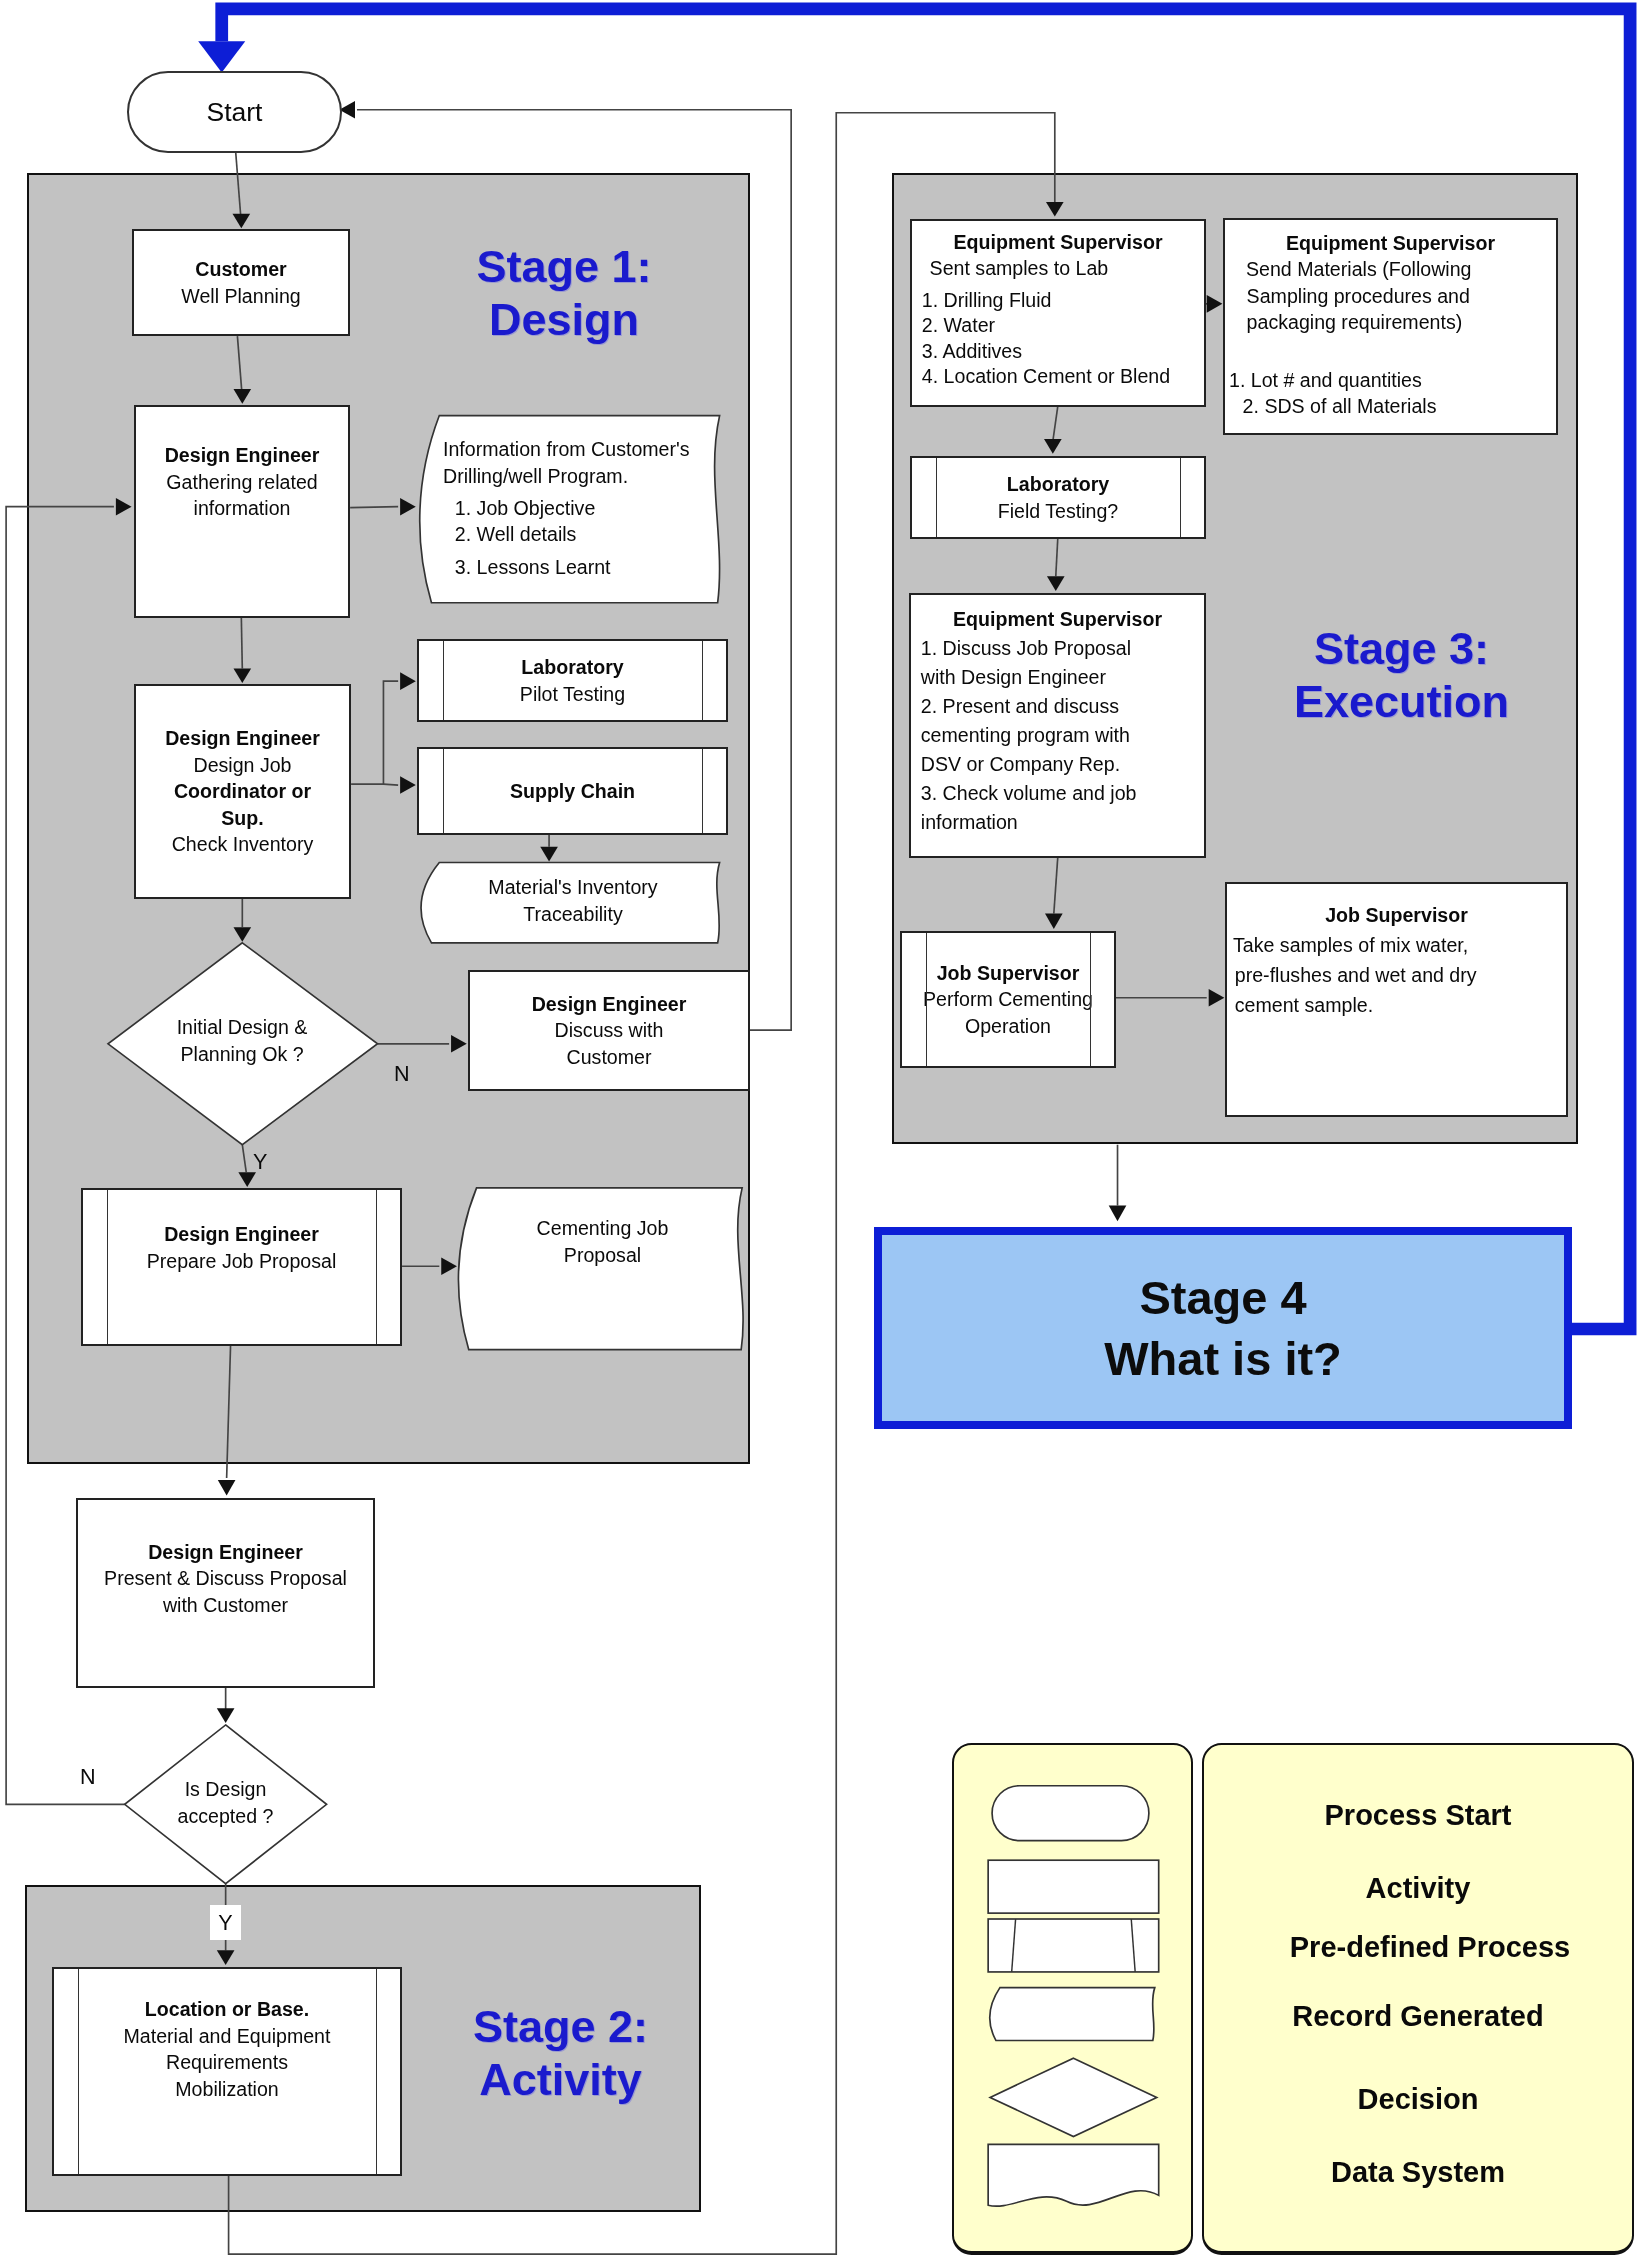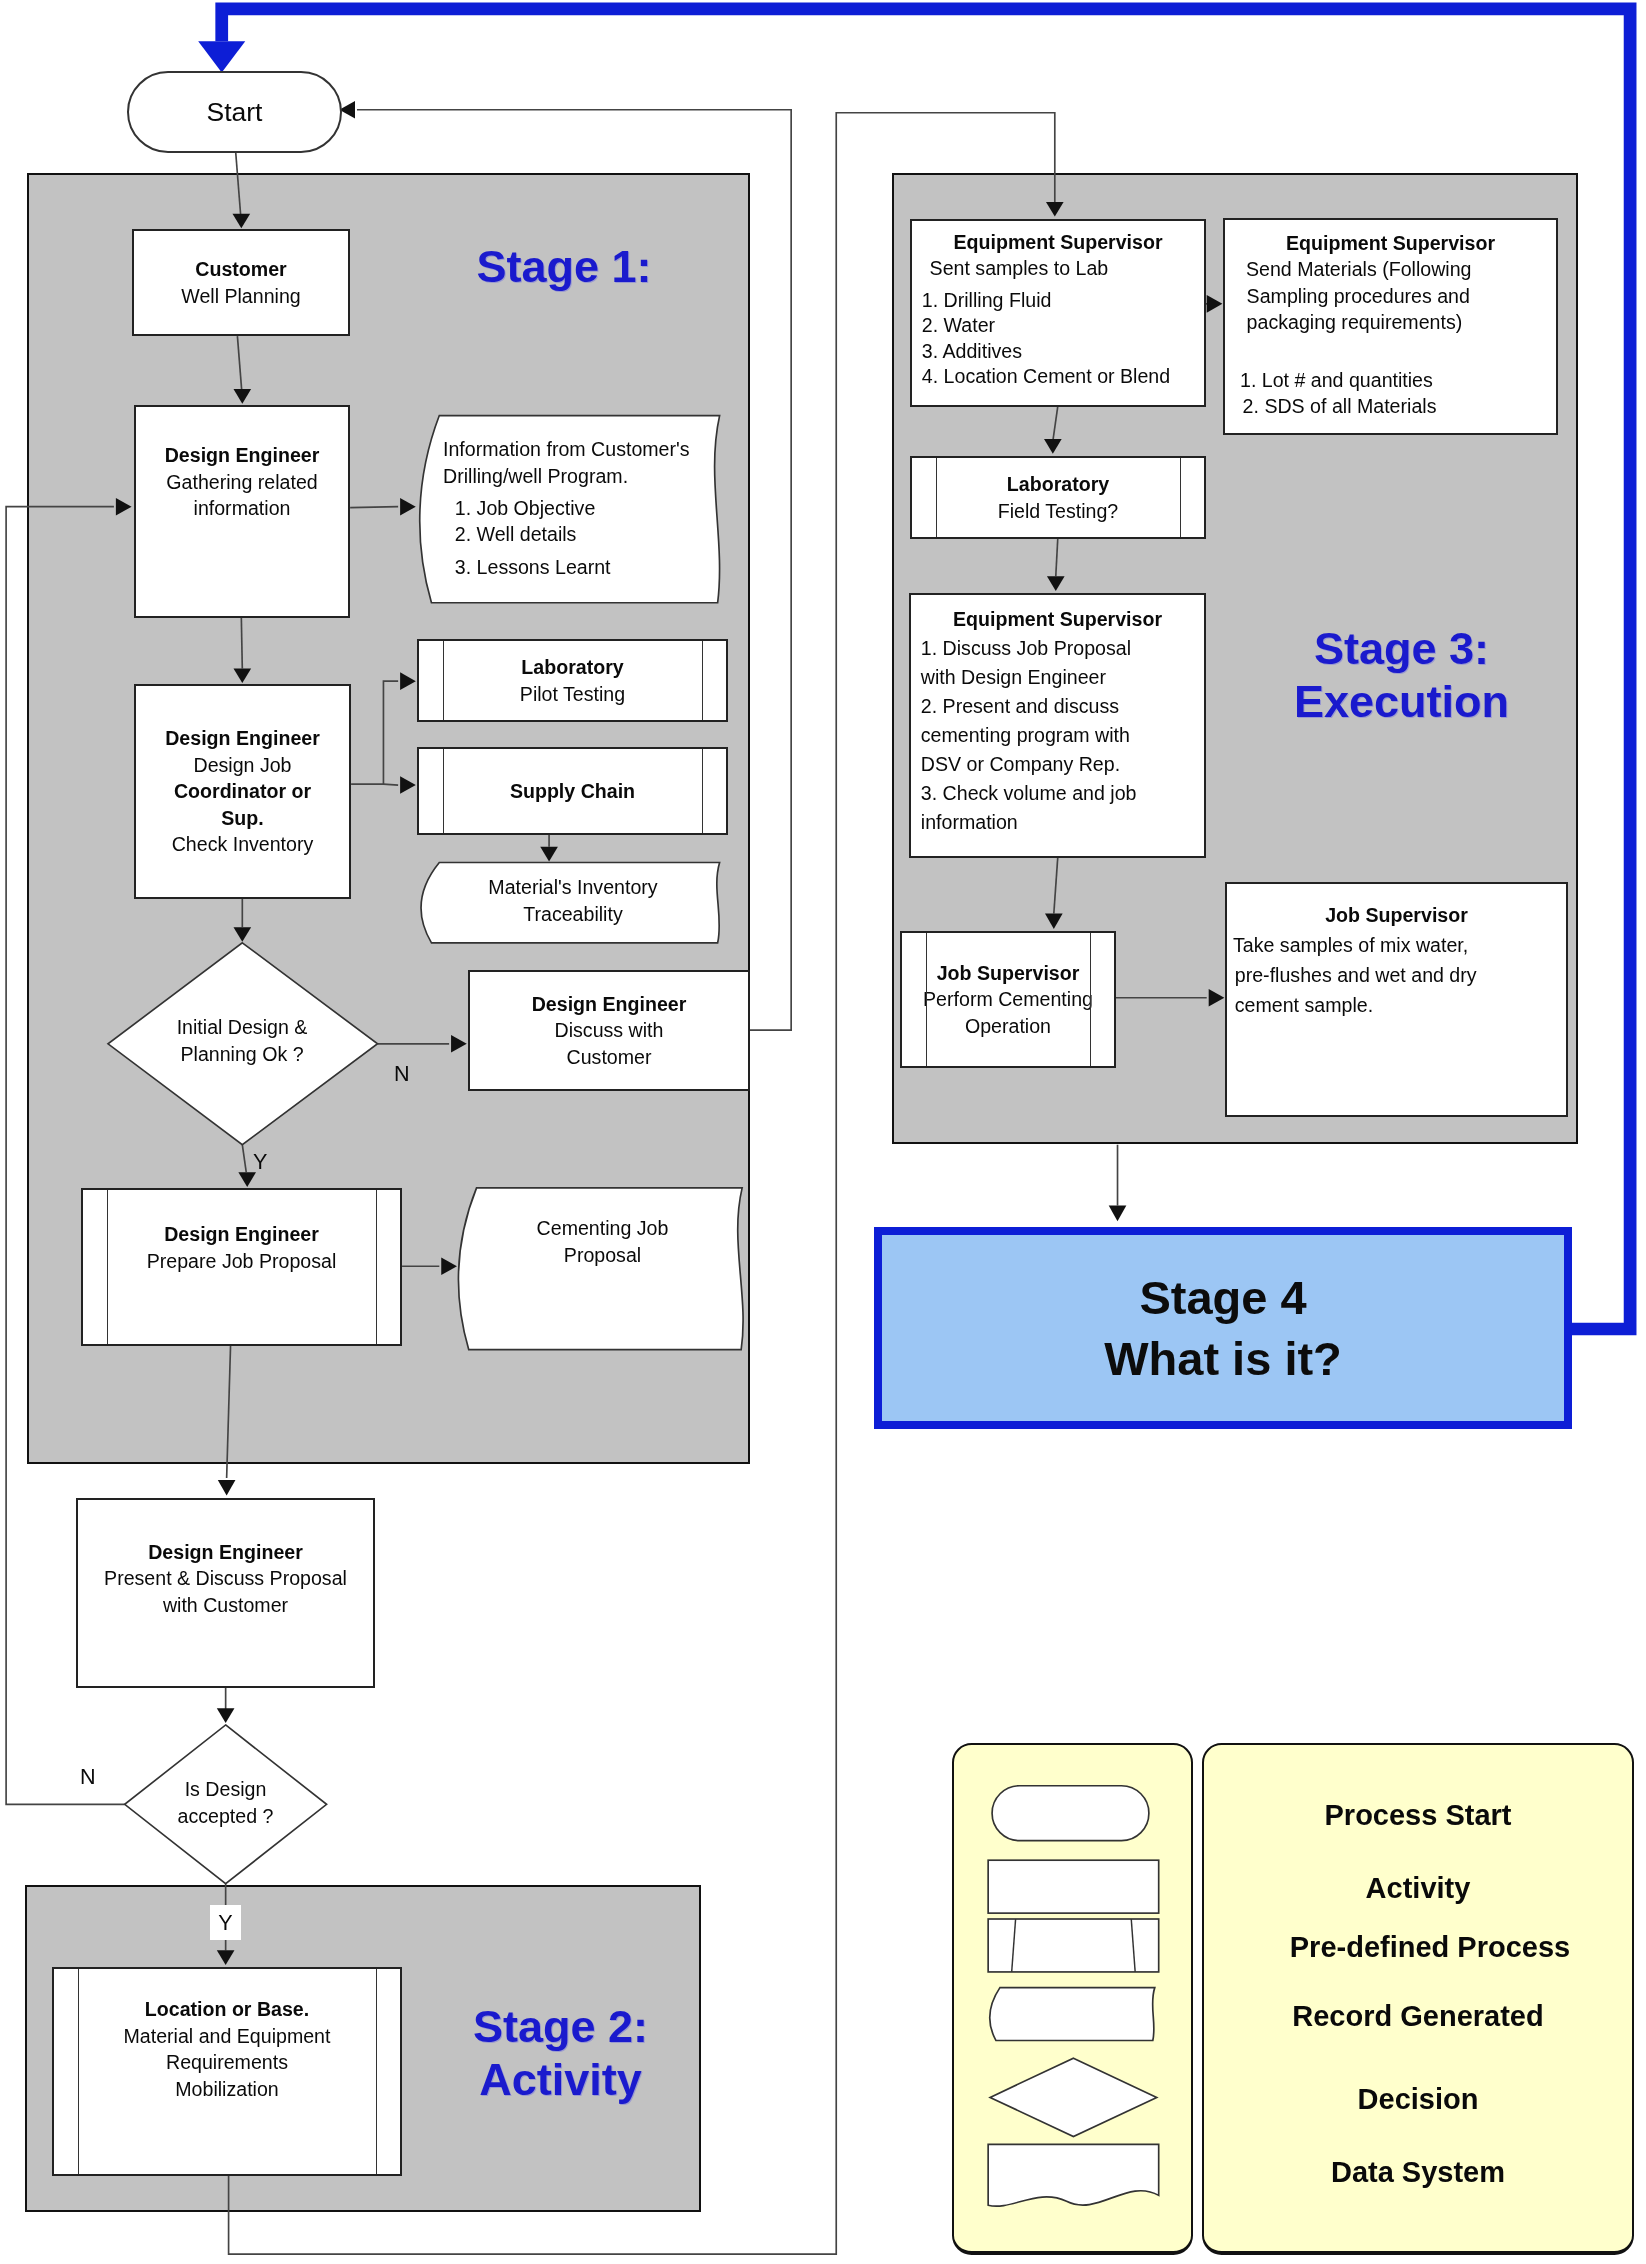--- a/index.html
+++ b/index.html
@@ -122,20 +122,21 @@
     <path class="shape" d="M1008,2188 L1182,2188 L1182,2240 C1150,2222 1120,2262 1088,2246 C1058,2232 1032,2256 1008,2250 Z"></path>
   </g>
 </svg>
 
 <div class="oval" style="left:127px;top:71px;width:211px;height:78px;">
   <span>Start</span>
 </div>
 
 <div class="stitle" style="left:412px;top:240px;width:304px;">
   <div>Stage 1:</div>
+  <div>Design</div>
 </div>
 <div class="stitle" style="left:421px;top:2000px;width:279px;">
   <div>Stage 2:</div>
   <div>Activity</div>
 </div>
 <div class="stitle" style="left:1240px;top:622px;width:323px;">
   <div>Stage 3:</div>
   <div>Execution</div>
 </div>
 
@@ -230,21 +231,21 @@
   <div style="align-self:flex-start;padding-left:9.8px;line-height:25.5px;">2. Water</div>
   <div style="align-self:flex-start;padding-left:9.8px;line-height:25.5px;">3. Additives</div>
   <div style="align-self:flex-start;padding-left:9.8px;line-height:25.5px;">4. Location Cement or Blend</div>
 </div>
 
 <div class="box" style="left:1223px;top:218px;width:335px;height:217px;justify-content:flex-start;padding-top:9.8px;">
   <div class="b">Equipment Supervisor</div>
   <div style="align-self:flex-start;padding-left:21px;">Send Materials (Following</div>
   <div style="align-self:flex-start;padding-left:21.6px;">Sampling procedures and</div>
   <div style="align-self:flex-start;padding-left:21.6px;">packaging requirements)</div>
-  <div style="align-self:flex-start;padding-left:15px;margin-top:31px;">1. Lot # and quantities</div>
+  <div style="align-self:flex-start;padding-left:4px;margin-top:31px;">1. Lot # and quantities</div>
   <div style="align-self:flex-start;padding-left:17.6px;">2. SDS of all Materials</div>
 </div>
 
 <div class="box predef" style="left:910px;top:456px;width:296px;height:83px;">
   <div class="b">Laboratory</div>
   <div>Field Testing?</div>
 </div>
 
 <div class="box" style="left:909px;top:593px;width:297px;height:265px;justify-content:flex-start;padding-top:9.8px;line-height:29px;">
   <div class="b">Equipment Supervisor</div>

